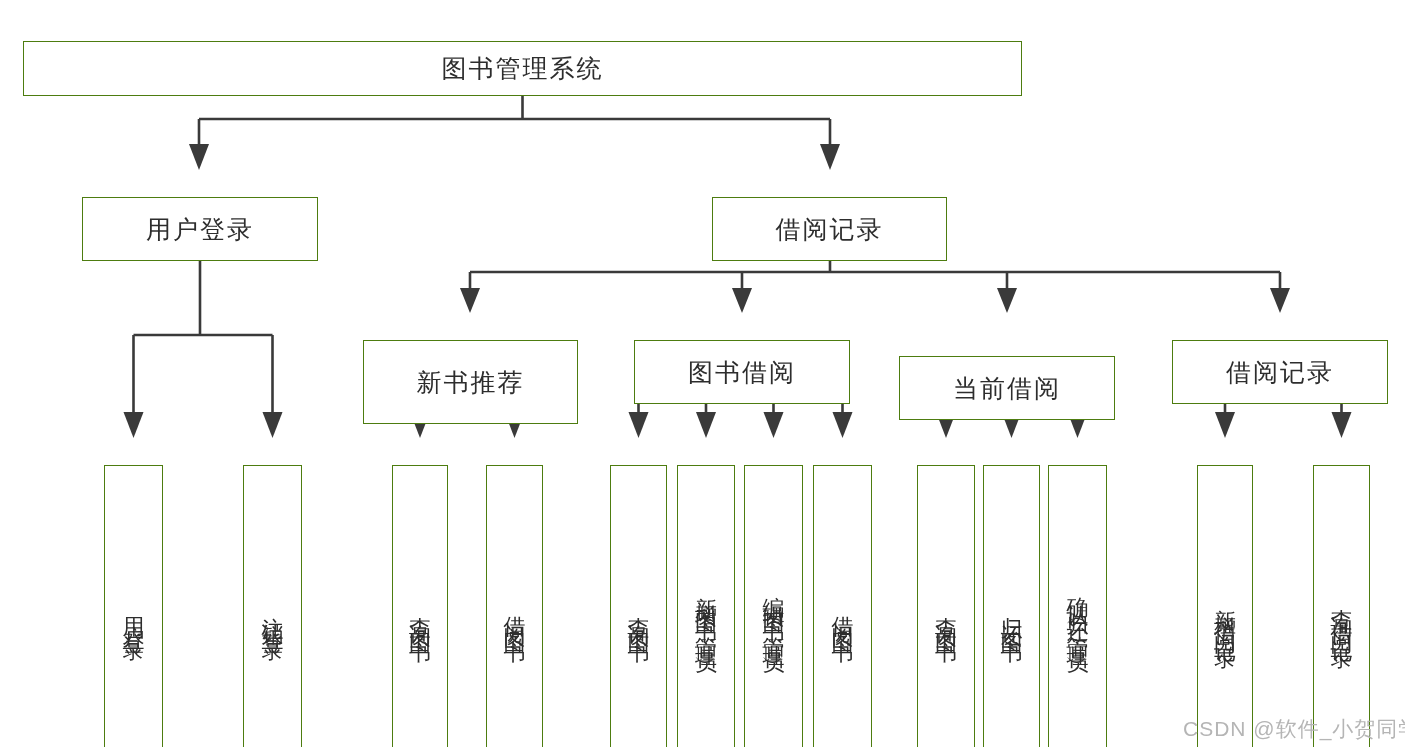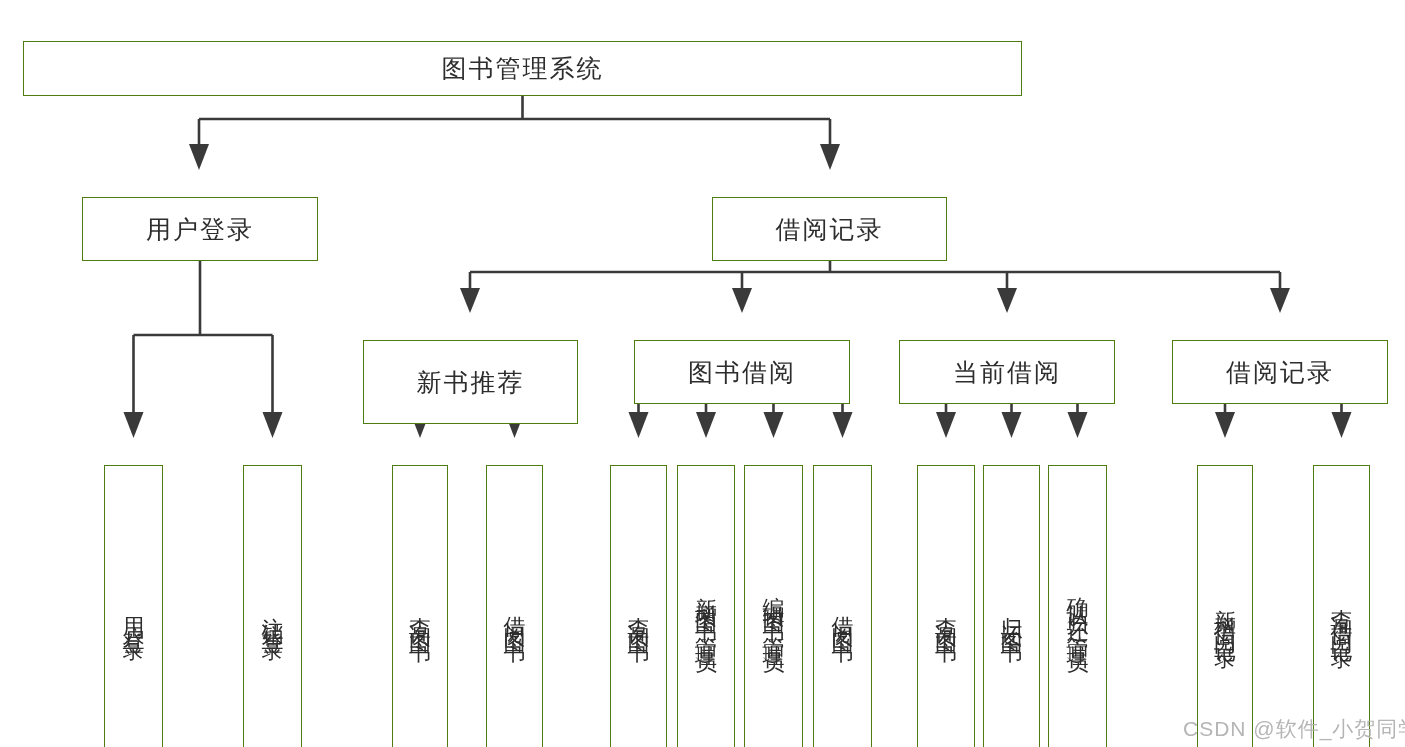--- a/index.html
+++ b/index.html
@@ -113,21 +113,21 @@
     </g>
   </svg>
 
   <div class="node hbox" style="left:23px; top:13px; width:999px; height:55px;">图书管理系统</div>
 
   <div class="node hbox" style="left:82px; top:169px; width:236px; height:64px;">用户登录</div>
   <div class="node hbox" style="left:712px; top:169px; width:235px; height:64px;">借阅记录</div>
 
   <div class="node hbox" style="left:363px; top:312px; width:215px; height:84px;">新书推荐</div>
   <div class="node hbox" style="left:634px; top:312px; width:216px; height:64px;">图书借阅</div>
-  <div class="node hbox" style="left:899px; top:312px; width:216px; height:64px;">当前借阅</div>
+  <div class="node hbox" style="left:899px; top:328px; width:216px; height:64px;">当前借阅</div>
   <div class="node hbox" style="left:1172px; top:312px; width:216px; height:64px;">借阅记录</div>
 
   <div class="node vbox" style="left:104px; width:59px;">
     <span class="vtext">用户登录</span>
   </div>
   <div class="node vbox" style="left:243px; width:59px;">
     <span class="vtext">注销登录</span>
   </div>
 
   <div class="node vbox" style="left:392px; width:56px;">

